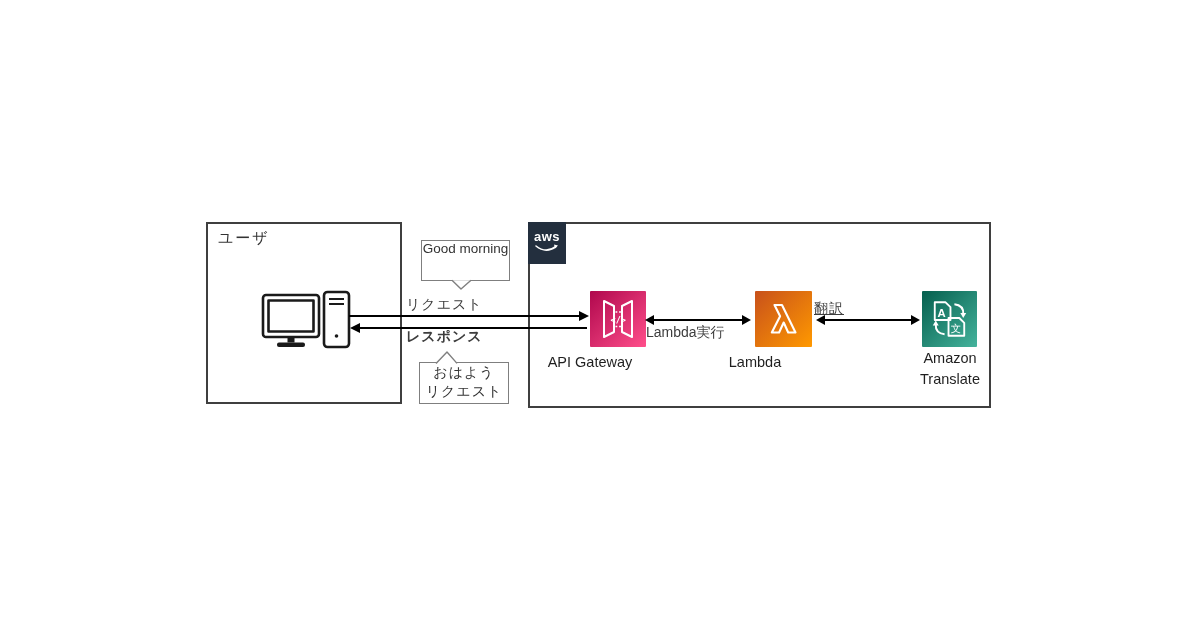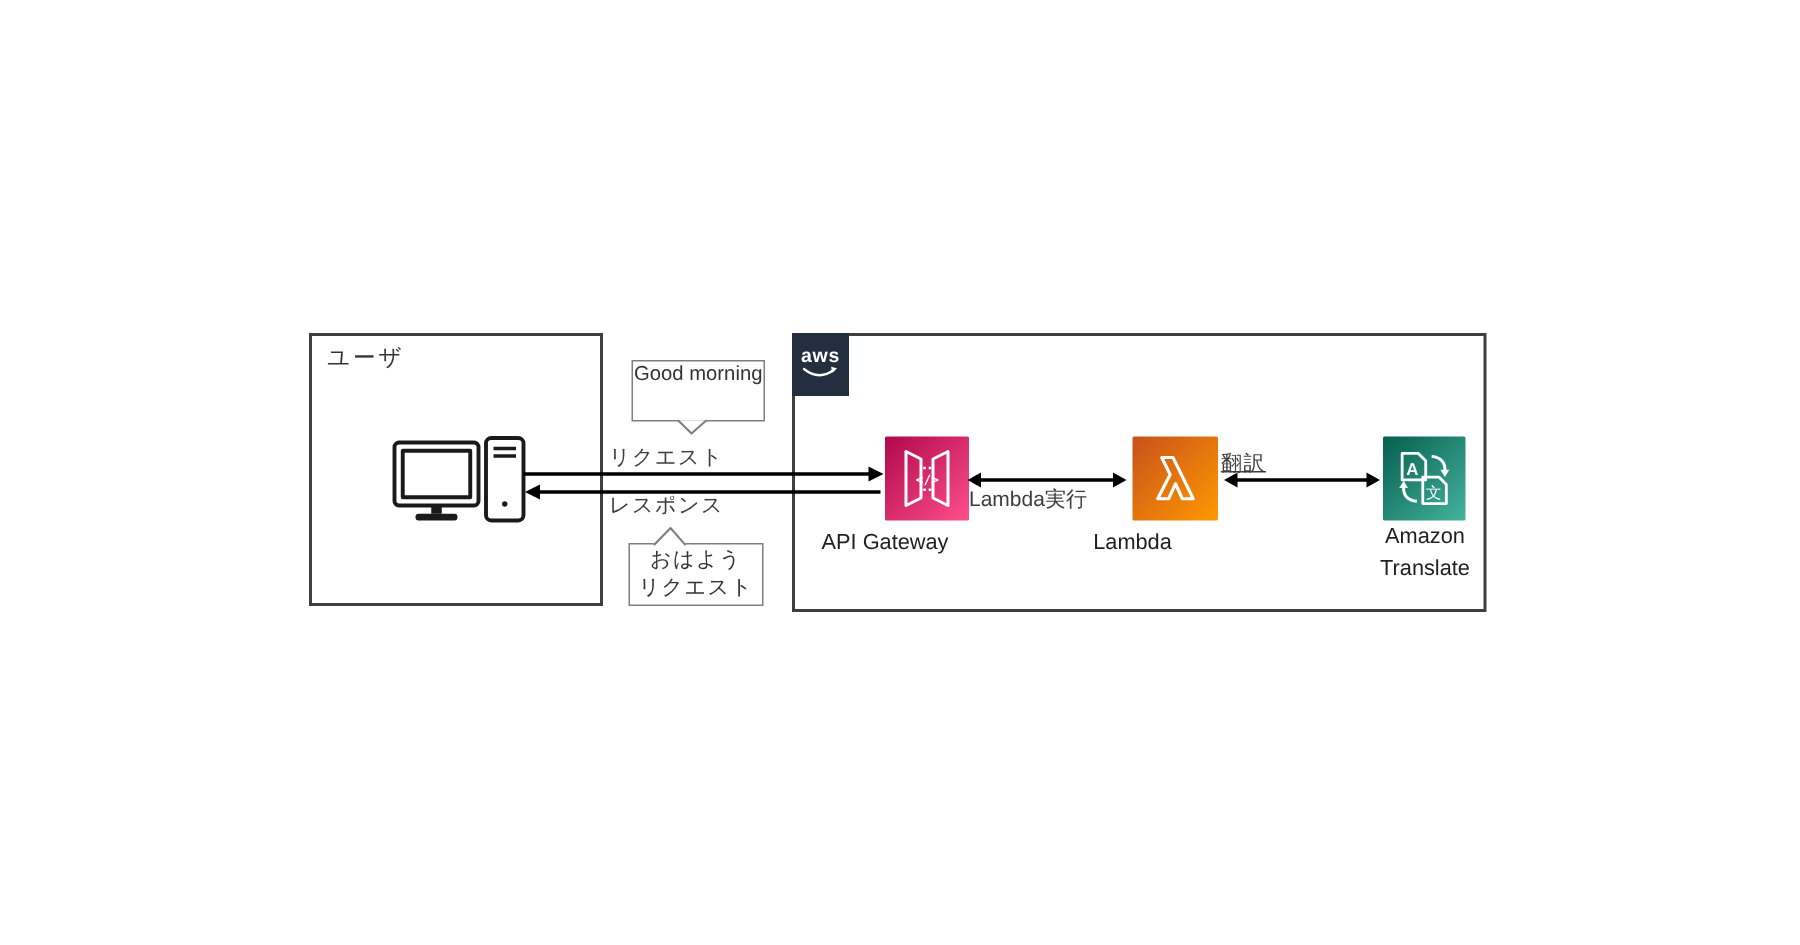--- a/index.html
+++ b/index.html
@@ -22,28 +22,28 @@
   #icon-apigw{left:60px;top:67px;}
   #icon-lambda{left:225px;top:67px;width:57px;}
   #icon-translate{left:392px;top:67px;width:55px;}
   .svc-label{position:absolute;font-size:14.5px;color:#1f1f1f;text-align:center;line-height:21px;}
   #label-apigw{left:2px;top:128px;width:116px;}
   #label-lambda{left:167px;top:128px;width:116px;}
   #label-translate{left:380px;top:124px;width:80px;}
   
   .flow-label{position:absolute;font-size:14px;color:#3d3d3d;text-align:left;letter-spacing:1px;}
   #request-label{left:406px;top:296px;width:100px;}
-  #response-label{left:406px;top:328px;width:100px;}
+  #response-label{left:406px;top:328px;width:100px;font-weight:bold;}
   #lambda-invoke-label{left:646px;top:300px;width:110px;letter-spacing:0;margin-top:24px;}
   #translate-flow-label{left:814px;top:300px;width:100px;text-decoration:underline;}
   
   .bubble{position:absolute;border:1.4px solid #7f7f7f;background:#fff;box-sizing:border-box;
           display:flex;flex-direction:column;justify-content:flex-start;text-align:center;color:#333;}
   #bubble-request{left:421px;top:240px;width:89px;height:41px;font-size:13.5px;}
-  #bubble-response{left:419px;top:362px;width:90px;height:42px;font-size:14px;line-height:19px;letter-spacing:1px;}
+  #bubble-response{left:419px;top:362px;width:90px;height:42px;font-size:14px;line-height:19px;letter-spacing:1px;font-family:Liberation Serif, serif;}
   
   #arrow-overlay{position:absolute;left:0;top:0;pointer-events:none;z-index:5;}
 </style>
 </head>
 <body>
 
 <div id="canvas">
 
   <div id="aws-box" class="box">
     <div id="aws-badge" style="background: rgb(35, 47, 62);">

